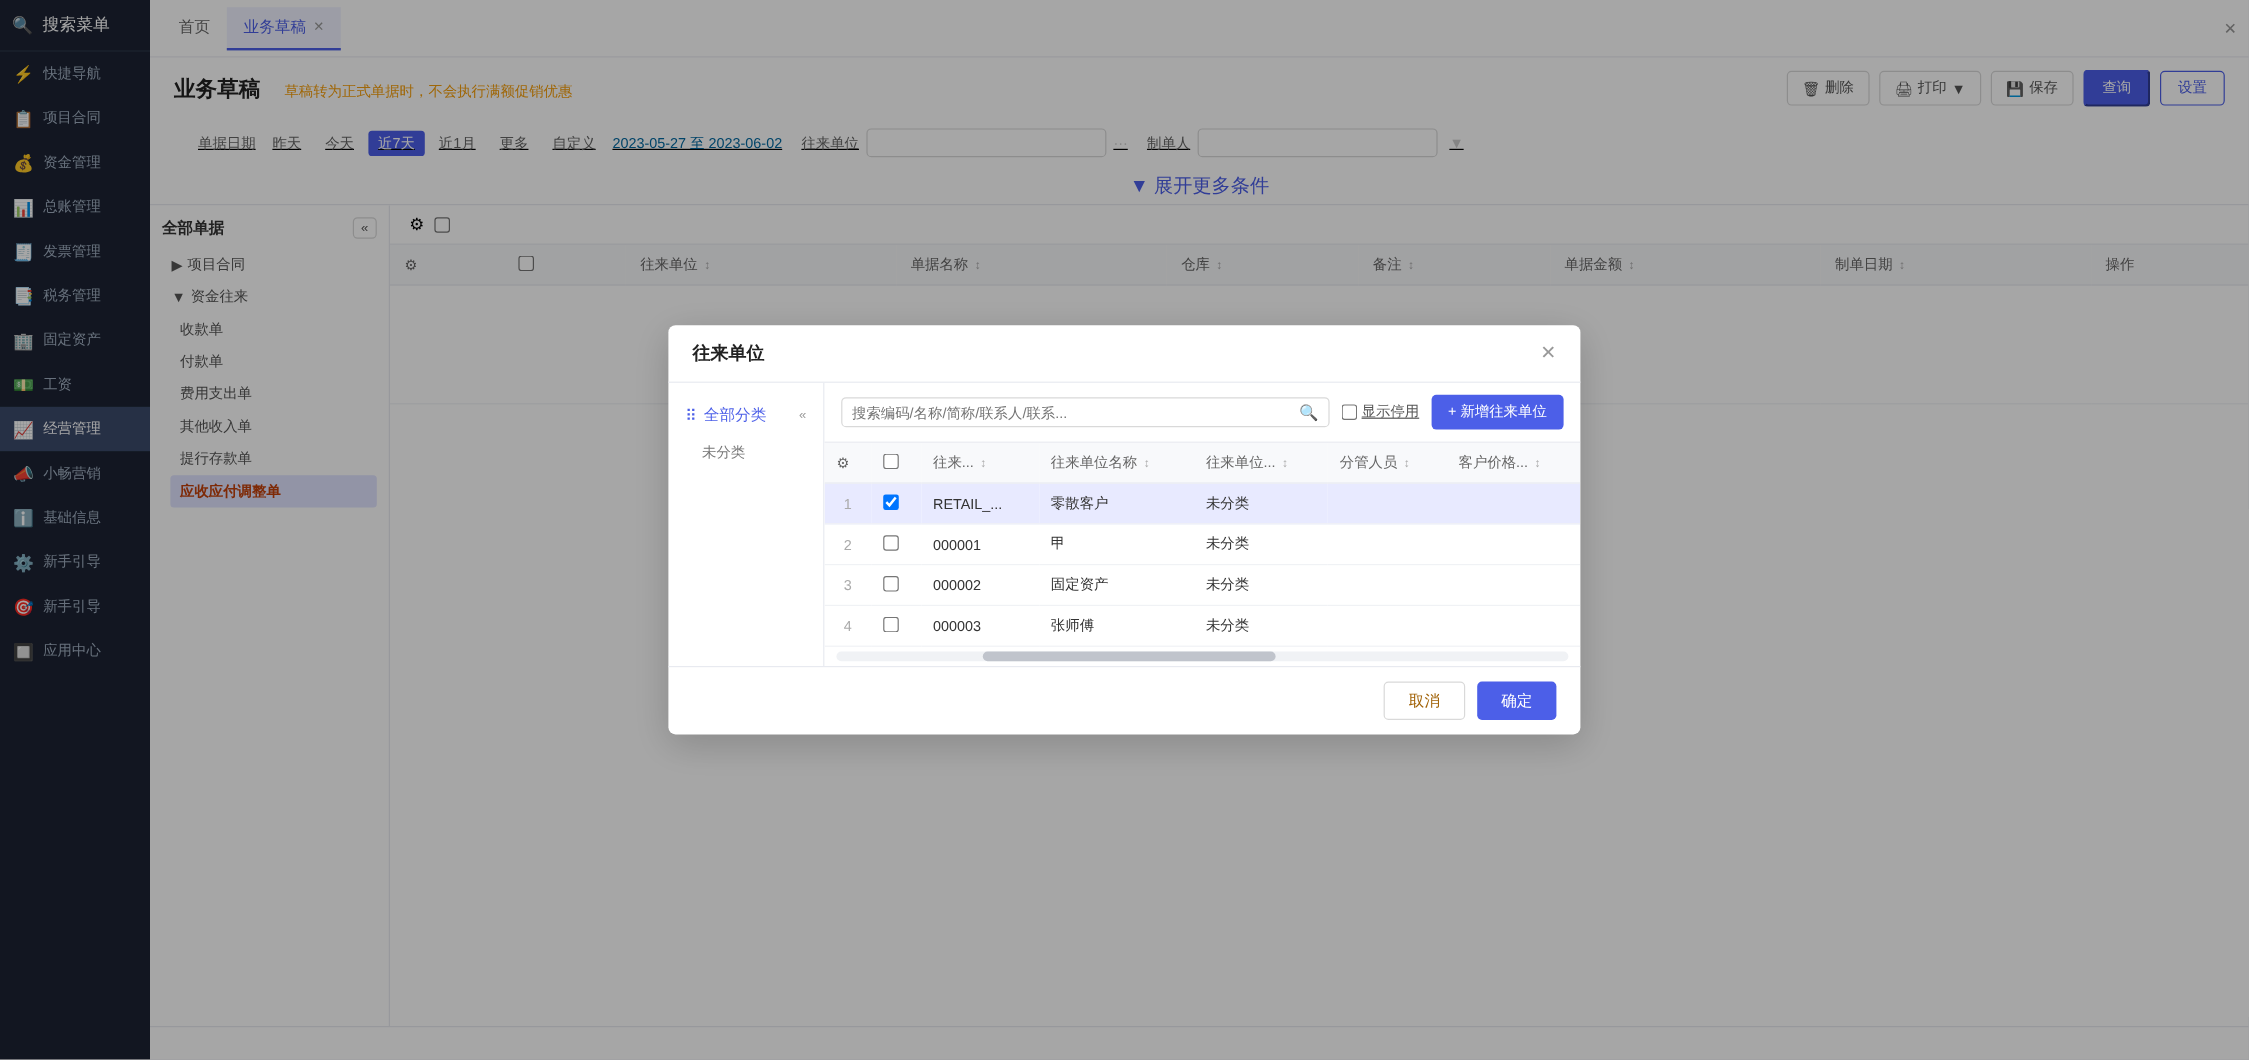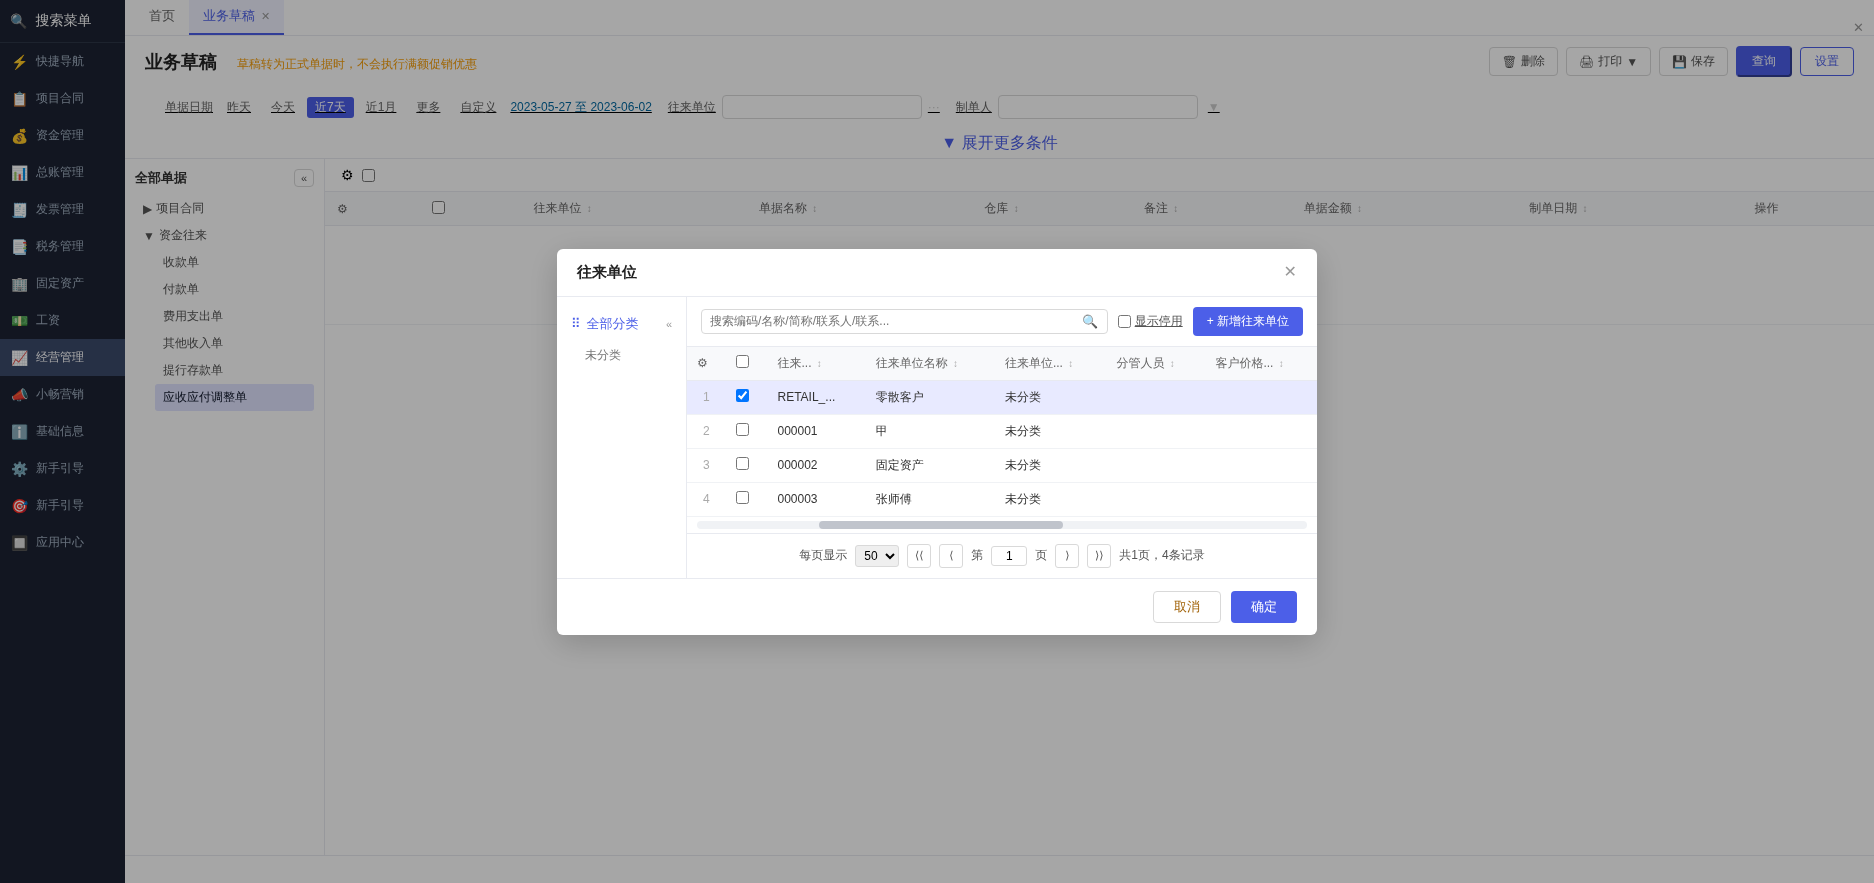--- a/index.html
+++ b/index.html
@@ -43,22 +43,22 @@
       flex-direction: column;
       background: #f5f6fa;
       overflow: hidden;
     }
 
     
     .topbar {
       background: #fff;
       border-bottom: 1px solid #e8eaf0;
       display: flex;
-      align-items: flex-end;
-      height: 36px;
+      align-items: center;
+      height: 48px;
       padding: 0 10px;
     }
     .tab {
       padding: 0 14px;
       height: 36px;
       display: flex;
       align-items: center;
       font-size: 13px;
       color: #666;
       cursor: pointer;
@@ -205,22 +205,22 @@
     .tree-item {
       padding: 5px 8px;
       font-size: 12px;
       color: #555;
       cursor: pointer;
       border-radius: 3px;
       display: flex;
       align-items: center;
       gap: 4px;
     }
-    .tree-item.selected { background: #e0e3ff; color: #0f172a; font-weight: 400; }
-    .tree-section { margin-left: 20px; }
+    .tree-item.selected { background: #e0e3ff; color: #c2410c; font-weight: 700; }
+    .tree-section { margin-left: 7px; }
     .tree-parent { font-weight: 500; }
 
     
     .table-area {
       flex: 1;
       overflow: auto;
       background: #fff;
     }
     .table-toolbar {
       padding: 8px 16px;
@@ -788,34 +788,20 @@
     <td></td>
   </tr>
               </tbody>
           </table>
 
           <div class="scrollbar-h">
             <div class="scrollbar-thumb"></div>
           </div>
         </div>
 
-        <div class="modal-pagination">
-          <span>每页显示</span>
-          <select class="per-page-select">
-            <option>50</option>
-          </select>
-          <button class="page-btn">⟨⟨</button>
-          <button class="page-btn">⟨</button>
-          <span>第</span>
-          <input class="page-input" type="text" value="1" style="">
-          <span>页</span>
-          <button class="page-btn">⟩</button>
-          <button class="page-btn">⟩⟩</button>
-          <span>共1页，4条记录</span>
-        </div>
       </div>
     </div>
 
     <div class="modal-footer">
       <button class="btn-cancel">取消</button>
       <button class="btn-confirm">确定</button>
     </div>
   </div>
 </div>
 

